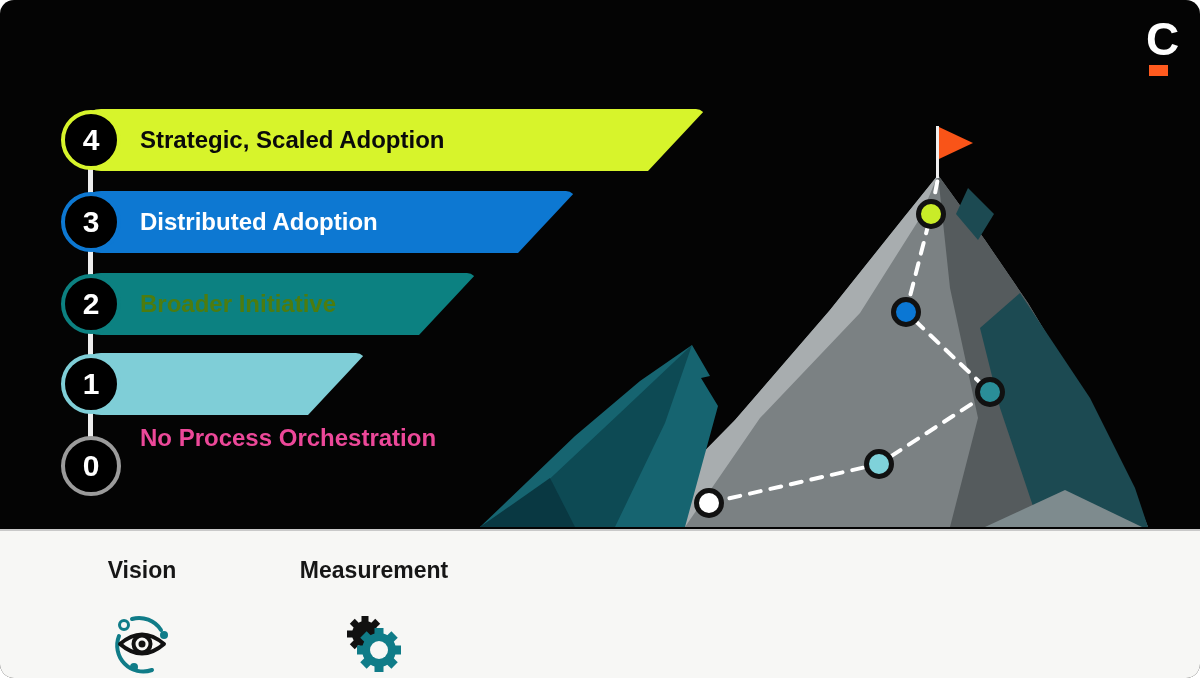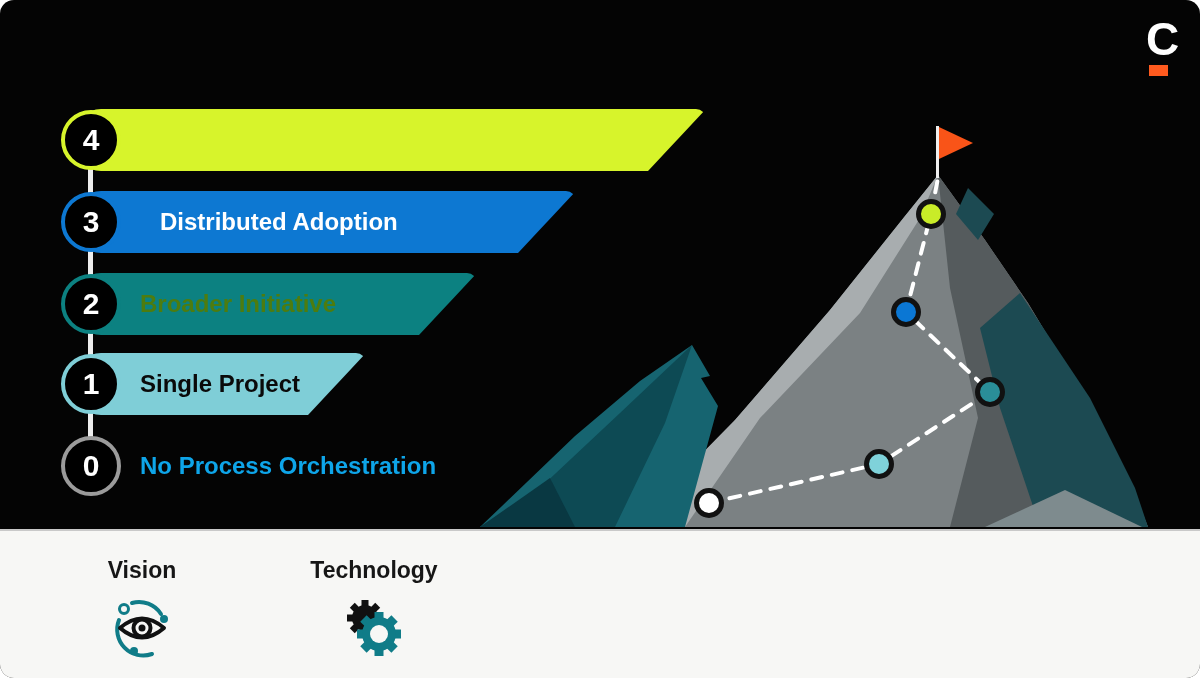--- a/index.html
+++ b/index.html
@@ -30,33 +30,33 @@
   .lvl-circle.c4{top:110px;border:4px solid #d7f42b;}
   .lvl-circle.c3{top:192px;border:4px solid #0d78d2;}
   .lvl-circle.c2{top:274px;border:4px solid #0c8181;}
   .lvl-circle.c1{top:354px;border:4px solid #7fced7;}
   .lvl-circle.c0{top:436px;border:4px solid #9b9b9b;}
   .lvl-label{
     position:absolute;left:140px;transform:translateY(-50%);
     font-size:24px;font-weight:bold;white-space:nowrap;z-index:4;
   }
   .lvl-label.t4{top:140px;color:#0a0a0a;}
-  .lvl-label.t3{top:222px;color:#ffffff;margin-left:20px;}
+  .lvl-label.t3{top:222px;color:#ffffff;}
   .lvl-label.t2{top:304px;color:#4d7c0f;}
   .lvl-label.t1{top:384px;color:#0a0a0a;}
-  .lvl-label.t0{top:466px;color:#0ea5e9;}
+  .lvl-label.t0{top:438px;color:#ec4899;}
   
   .mountain{position:absolute;left:480px;top:118px;width:720px;height:409px;}
   
   .strip{
     position:absolute;left:0;bottom:0;width:1200px;height:149px;
     background:#f7f7f5;border-top:2px solid #c9c9c9;box-sizing:border-box;
     display:flex;padding-left:26px;
   }
-  .pillar{width:232px;display:flex;flex-direction:column;align-items:center;padding-top:26px;}
+  .pillar{width:232px;display:flex;flex-direction:column;align-items:center;padding-top:26px;justify-content:space-between;}
   .pillar .p-label{font-size:23px;font-weight:bold;color:#161616;}
   .pillar .p-icon{margin-top:10px;height:68px;display:flex;align-items:center;justify-content:center;}
 </style>
 </head>
 <body>
 
 <div class="canvas">
 
   <div class="logo">
     <span class="letter">C</span>
@@ -69,23 +69,23 @@
   <div class="banner lv3"></div>
   <div class="banner lv2"></div>
   <div class="banner lv1"></div>
 
   <div class="lvl-circle c4">4</div>
   <div class="lvl-circle c3">3</div>
   <div class="lvl-circle c2">2</div>
   <div class="lvl-circle c1">1</div>
   <div class="lvl-circle c0">0</div>
 
+  <div class="lvl-label t4">Strategic, Scaled Adoption</div>
   <div class="lvl-label t3">Distributed Adoption</div>
   <div class="lvl-label t2">Broader Initiative</div>
-  <div class="lvl-label t1">Single Project</div>
   <div class="lvl-label t0">No Process Orchestration</div>
 
   <svg class="mountain" viewBox="0 0 720 409">
 
     <polygon fill="#7b8183" points="458,57 505,122 548,185 600,272 648,360 668,409 150,409 255,302 350,192 425,98"></polygon>
     <polygon fill="#a8adaf" points="458,57 425,98 350,192 255,302 150,409 205,409 280,300 380,195 440,100"></polygon>
     <polygon fill="#555b5d" points="458,57 505,122 548,185 600,272 648,360 668,409 470,409 498,300 470,170"></polygon>
     <polygon fill="#1c4a52" points="488,70 514,96 498,122 476,96"></polygon>
     <polygon fill="#1c4a52" points="540,175 610,280 655,370 668,409 560,409 520,290 500,210"></polygon>
     <polygon fill="#7e8b8e" points="585,372 662,409 505,409"></polygon>
@@ -119,21 +119,21 @@
           <circle cx="24" cy="55" r="4" fill="#107c88"></circle>
           <path d="M10,32 Q32,13 54,32 Q32,51 10,32 Z" fill="none" stroke="#111111" stroke-width="4" stroke-linejoin="round"></path>
           <circle cx="32" cy="32" r="8.5" fill="none" stroke="#111111" stroke-width="4"></circle>
           <circle cx="32" cy="32" r="3.5" fill="#111111"></circle>
         </svg>
       </div>
     </div>
 
 
     <div class="pillar">
-      <div class="p-label">Technology</div>
+      <div class="p-label">Measurement</div>
       <div class="p-icon">
         <svg width="70" height="64" viewBox="0 0 70 64">
           <g fill="#111111">
             <rect x="22.5" y="4" width="7" height="9" transform="rotate(0 26 22)"></rect>
             <rect x="22.5" y="4" width="7" height="9" transform="rotate(45 26 22)"></rect>
             <rect x="22.5" y="4" width="7" height="9" transform="rotate(90 26 22)"></rect>
             <rect x="22.5" y="4" width="7" height="9" transform="rotate(135 26 22)"></rect>
             <rect x="22.5" y="4" width="7" height="9" transform="rotate(180 26 22)"></rect>
             <rect x="22.5" y="4" width="7" height="9" transform="rotate(225 26 22)"></rect>
             <rect x="22.5" y="4" width="7" height="9" transform="rotate(270 26 22)"></rect>

